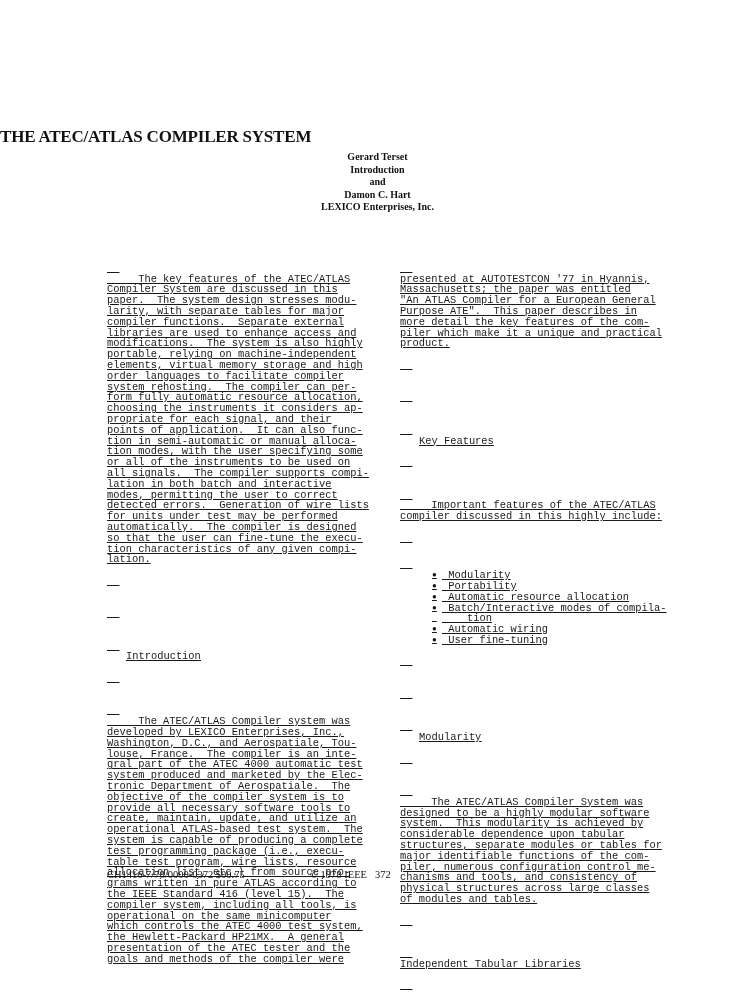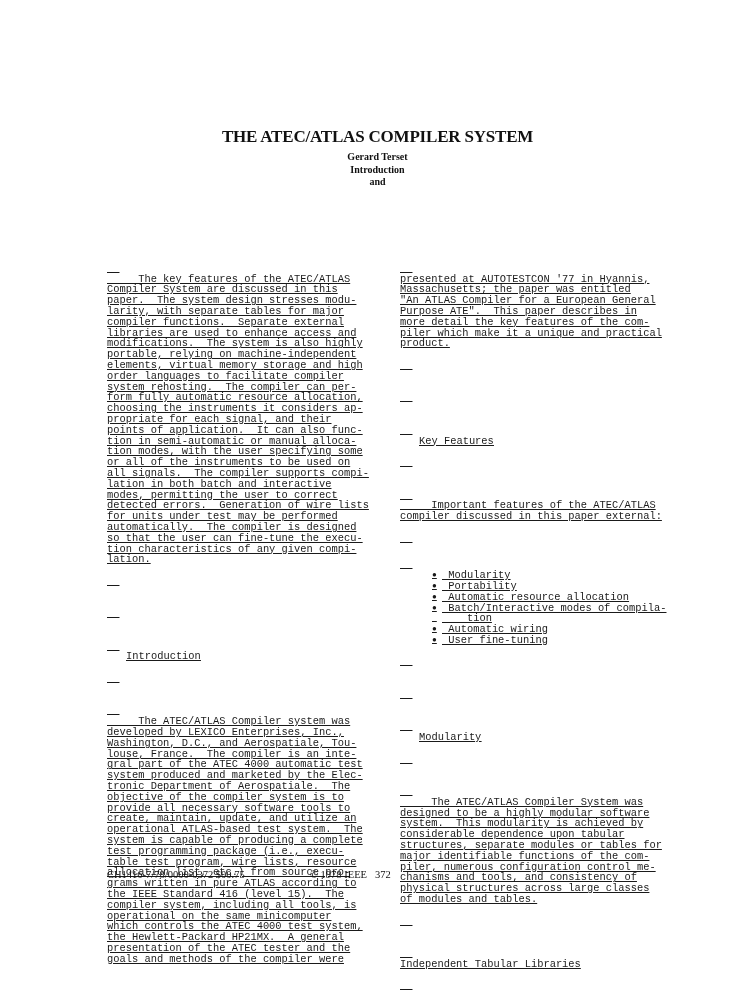--- a/index.html
+++ b/index.html
@@ -1,20 +1,20 @@
 <!DOCTYPE html>
 <html><head>
 <meta charset="utf-8">
 <style>
   html, body { margin: 0; padding: 0; background: #ffffff; }
   body { width: 755px; height: 1000px; position: relative; overflow: hidden; color: #111; }
   .serif { font-family: "Liberation Serif", "DejaVu Serif", serif; }
   .mono { font-family: "Liberation Mono", "DejaVu Sans Mono", monospace; }
   .title {
-    position: absolute; left: 0; width: 755px; top: 127px; text-align: center;
+    position: absolute; left: 0; width: 755px; top: 127px; 
     font-size: 17px; font-weight: bold; letter-spacing: -0.2px;
   }
   .authors {
     position: absolute; left: 0; width: 755px; top: 151px; text-align: center;
     font-size: 10px; line-height: 12.5px; font-weight: bold;
   }
   .authors div { white-space: nowrap; }
   .col {
     position: absolute; top: 252px; width: 290px;
     font-size: 10.4px; line-height: 10.8px; white-space: pre; color: #1a1a1a; text-decoration: underline;
@@ -35,38 +35,40 @@
 </style>
 </head>
 <body>
 
 <div class="title serif">THE ATEC/ATLAS COMPILER SYSTEM</div>
 
 <div class="authors serif">
   <div>Gerard Terset</div>
   <div>Introduction</div>
   <div>and</div>
+  <div>Damon C. Hart</div>
+  <div>LEXICO Enterprises, Inc.</div>
 </div>
 
 <div class="col col-left mono">
   <div id="abstract"><div class="line">     The key features of the ATEC/ATLAS</div><div class="line">Compiler System are discussed in this</div><div class="line">paper.  The system design stresses modu-</div><div class="line">larity, with separate tables for major</div><div class="line">compiler functions.  Separate external</div><div class="line">libraries are used to enhance access and</div><div class="line">modifications.  The system is also highly</div><div class="line">portable, relying on machine-independent</div><div class="line">elements, virtual memory storage and high</div><div class="line">order languages to facilitate compiler</div><div class="line">system rehosting.  The compiler can per-</div><div class="line">form fully automatic resource allocation,</div><div class="line">choosing the instruments it considers ap-</div><div class="line">propriate for each signal, and their</div><div class="line">points of application.  It can also func-</div><div class="line">tion in semi-automatic or manual alloca-</div><div class="line">tion modes, with the user specifying some</div><div class="line">or all of the instruments to be used on</div><div class="line">all signals.  The compiler supports compi-</div><div class="line">lation in both batch and interactive</div><div class="line">modes, permitting the user to correct</div><div class="line">detected errors.  Generation of wire lists</div><div class="line">for units under test may be performed</div><div class="line">automatically.  The compiler is designed</div><div class="line">so that the user can fine-tune the execu-</div><div class="line">tion characteristics of any given compi-</div><div class="line">lation.</div></div>
   <div class="blank"></div>
   <div class="blank"></div>
   <div class="line heading">Introduction</div>
   <div class="blank"></div>
   <div id="intro"><div class="line">     The ATEC/ATLAS Compiler system was</div><div class="line">developed by LEXICO Enterprises, Inc.,</div><div class="line">Washington, D.C., and Aerospatiale, Tou-</div><div class="line">louse, France.  The compiler is an inte-</div><div class="line">gral part of the ATEC 4000 automatic test</div><div class="line">system produced and marketed by the Elec-</div><div class="line">tronic Department of Aerospatiale.  The</div><div class="line">objective of the compiler system is to</div><div class="line">provide all necessary software tools to</div><div class="line">create, maintain, update, and utilize an</div><div class="line">operational ATLAS-based test system.  The</div><div class="line">system is capable of producing a complete</div><div class="line">test programming package (i.e., execu-</div><div class="line">table test program, wire lists, resource</div><div class="line">allocation list, etc.) from source pro-</div><div class="line">grams written in pure ATLAS according to</div><div class="line">the IEEE Standard 416 (level 15).  The</div><div class="line">compiler system, including all tools, is</div><div class="line">operational on the same minicomputer</div><div class="line">which controls the ATEC 4000 test system,</div><div class="line">the Hewlett-Packard HP21MX.  A general</div><div class="line">presentation of the ATEC tester and the</div><div class="line">goals and methods of the compiler were</div></div>
 </div>
 
 <div class="col col-right mono">
   <div id="introcont"><div class="line">presented at AUTOTESTCON '77 in Hyannis,</div><div class="line">Massachusetts; the paper was entitled</div><div class="line">"An ATLAS Compiler for a European General</div><div class="line">Purpose ATE".  This paper describes in</div><div class="line">more detail the key features of the com-</div><div class="line">piler which make it a unique and practical</div><div class="line">product.</div></div>
   <div class="blank"></div>
   <div class="blank"></div>
   <div class="line heading">Key Features</div>
   <div class="blank"></div>
-  <div id="kfintro"><div class="line">     Important features of the ATEC/ATLAS</div><div class="line">compiler discussed in this paper external:</div></div>
+  <div id="kfintro"><div class="line">     Important features of the ATEC/ATLAS</div><div class="line">compiler discussed in this highly include:</div></div>
   <div class="half"></div>
   <div id="kflist" class="indent-para"><div class="line bullet-row"><span class="bullet" style="font-size: 8px;">●</span><span> Modularity</span></div><div class="line bullet-row"><span class="bullet" style="font-size: 8px;">●</span><span> Portability</span></div><div class="line bullet-row"><span class="bullet" style="font-size: 8px;">●</span><span> Automatic resource allocation</span></div><div class="line bullet-row"><span class="bullet" style="font-size: 8px;">●</span><span> Batch/Interactive modes of compila-</span></div><div class="line bullet-row"><span class="bullet" style="font-size: 8px;"> </span><span>    tion</span></div><div class="line bullet-row"><span class="bullet" style="font-size: 8px;">●</span><span> Automatic wiring</span></div><div class="line bullet-row"><span class="bullet" style="font-size: 8px;">●</span><span> User fine-tuning</span></div></div>
   <div class="blank"></div>
   <div class="blank"></div>
   <div class="line heading">Modularity</div>
   <div class="blank"></div>
   <div id="modbody"><div class="line">     The ATEC/ATLAS Compiler System was</div><div class="line">designed to be a highly modular software</div><div class="line">system.  This modularity is achieved by</div><div class="line">considerable dependence upon tabular</div><div class="line">structures, separate modules or tables for</div><div class="line">major identifiable functions of the com-</div><div class="line">piler, numerous configuration control me-</div><div class="line">chanisms and tools, and consistency of</div><div class="line">physical structures across large classes</div><div class="line">of modules and tables.</div></div>
   <div class="blank"></div>
   <div class="line">Independent Tabular Libraries</div>
   <div class="half"></div>

